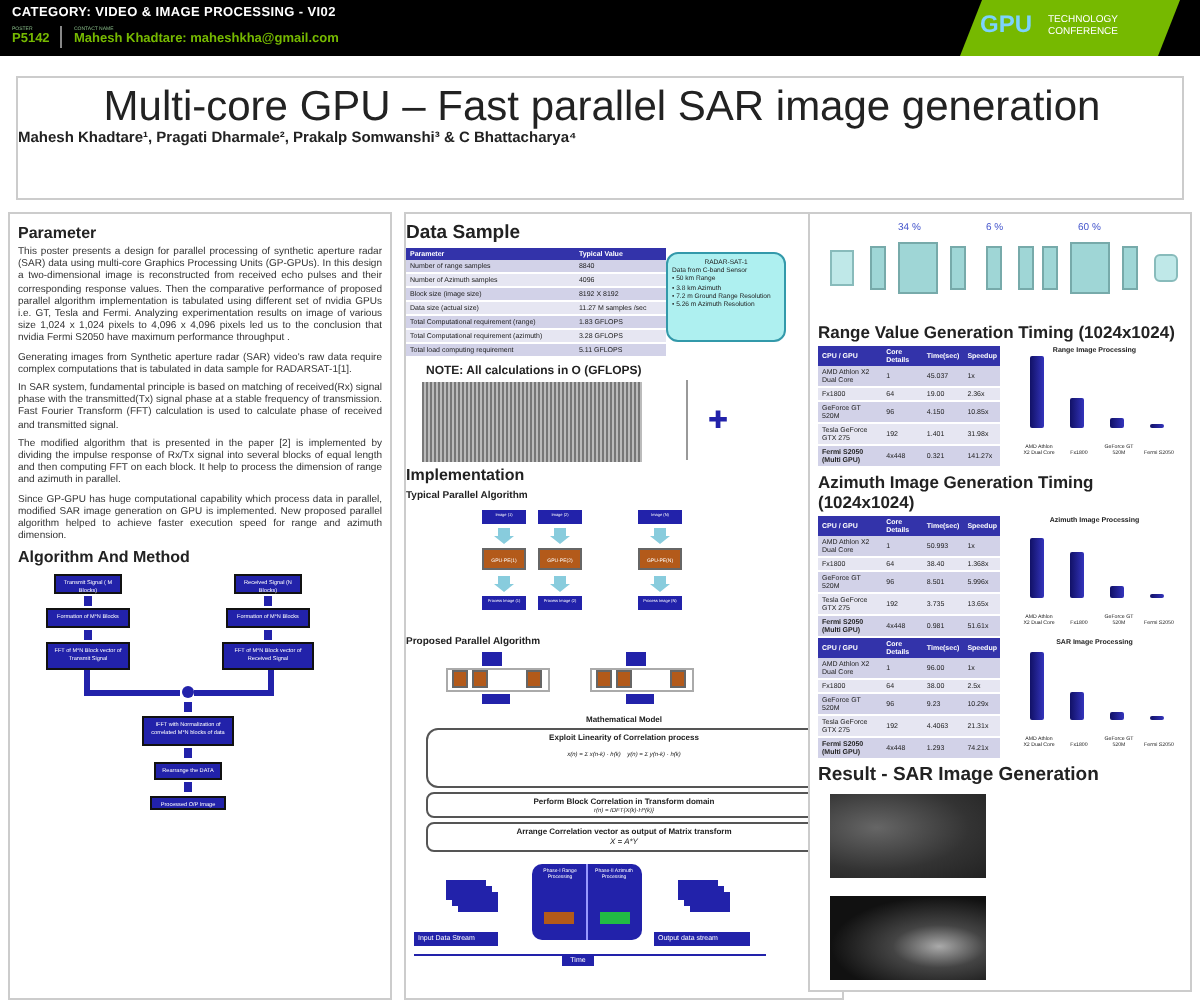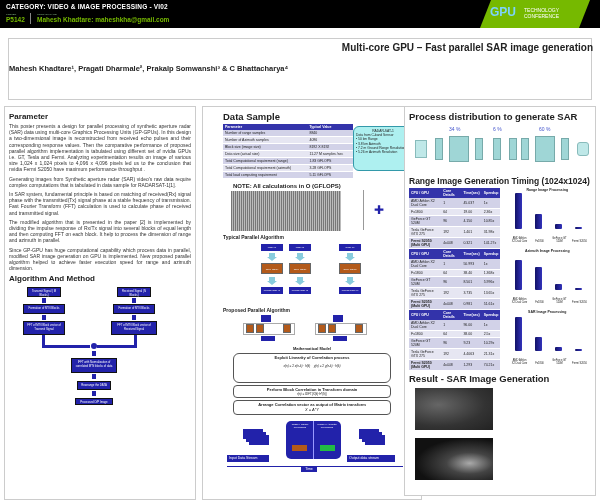--- a/index.html
+++ b/index.html
@@ -8,26 +8,26 @@
 .cat{position:absolute;left:6px;top:3px;color:#fff;font-size:6.5px;font-weight:bold;letter-spacing:.2px}
 .pnum-lbl{position:absolute;left:6px;top:13px;color:#8b8;font-size:2.5px}
 .pnum{position:absolute;left:6px;top:16px;color:#76b900;font-size:6.5px;font-weight:bold}
 .sep{position:absolute;left:30px;top:13px;width:1px;height:11px;background:#888}
 .contact-lbl{position:absolute;left:37px;top:13px;color:#8b8;font-size:2.5px}
 .contact{position:absolute;left:37px;top:16px;color:#76b900;font-size:6.5px;font-weight:bold}
 .gtc{position:absolute;left:480px;top:0;width:110px;height:28px;background:#76b900;clip-path:polygon(10% 0,100% 0,90% 100%,0 100%)}
 .gtc-big{position:absolute;left:490px;top:5px;color:#7dd3fc;font-size:12px;font-weight:bold}
 .gtc-small{position:absolute;left:524px;top:7px;color:#fff;font-size:5px;line-height:6px}
 .titlebox{position:absolute;left:8px;top:38px;width:584px;height:62px;border:1px solid #ccc}
-.title{position:absolute;left:0;width:584px;top:3px;text-align:right;font-size:10px;font-weight:bold}
+.title{position:absolute;left:0;width:584px;top:3px;text-align:center;font-size:21px;font-weight:normal}
 .authors{position:absolute;left:0;width:584px;top:25px;text-align:left;font-size:7.5px;font-weight:bold}
 .affil{position:absolute;left:0;width:584px;top:41px;text-align:center;font-size:7.5px;font-weight:bold}
 .col{position:absolute;top:106px;border:1px solid #ccc;background:#fff}
 .col1{left:4px;width:192px;height:394px;padding:3px 4px}
-.col2{left:202px;width:220px;height:394px;padding:2px 20px}
+.col2{left:202px;width:220px;height:394px;padding:2px 0}
 .col3{left:404px;width:192px;height:390px;padding:2px 4px}
 h2{font-size:8px;font-weight:bold;margin:2px 0 2px}
 h2.big{font-size:9.5px}
 p{font-size:5px;line-height:6.2px;text-align:justify;margin-bottom:3px;color:#333}
 .flow{position:relative;height:130px;margin-top:2px}
 .fb{position:absolute;background:#2222aa;color:#fff;font-size:2.8px;text-align:center;padding:1px;border:1px solid #111}
 .arr{position:absolute;width:4px;height:5px;background:#2222aa}
 .pipe{position:absolute;background:#2222aa}
 table{border-collapse:collapse;font-size:3.5px}
 table th{background:#3333aa;color:#fff;text-align:left;padding:1px 2px;font-weight:bold}
@@ -152,20 +152,21 @@
       <div>• 7.2 m Ground Range Resolution</div>
       <div>• 5.26 m Azimuth Resolution</div>
     </div>
   </div>
   <div class="note">NOTE: All calculations in O (GFLOPS)</div>
   <div style="display:flex;align-items:center">
     <div class="grating"></div>
     <div style="width:1px;height:40px;background:#999;margin-left:14px"></div>
     <div style="font-size:12px;color:#2222aa;margin-left:10px">✚</div>
   </div>
+  <h2>Implementation</h2>
   <h3>Typical Parallel Algorithm</h3>
   <div class="pa">
     <div class="box-b" style="left:38px;top:2px">Image (1)</div>
     <div class="box-b" style="left:66px;top:2px">Image (2)</div>
     <div class="box-b" style="left:116px;top:2px">Image (N)</div>
     <div class="cyan-arr" style="left:44px;top:11px"></div>
     <div class="cyan-arr" style="left:72px;top:11px"></div>
     <div class="cyan-arr" style="left:122px;top:11px"></div>
     <div class="box-o" style="left:38px;top:21px">GPU-PE(1)</div>
     <div class="box-o" style="left:66px;top:21px">GPU-PE(2)</div>
@@ -209,38 +210,37 @@
     <div style="position:absolute;left:4px;top:38px;width:42px;height:7px;background:#2222aa;color:#fff;font-size:3.5px;line-height:7px;padding-left:2px">Input Data Stream</div>
     <div style="position:absolute;left:124px;top:38px;width:48px;height:7px;background:#2222aa;color:#fff;font-size:3.5px;line-height:7px;padding-left:2px">Output data stream</div>
   </div>
   <div style="position:relative;height:8px">
     <div style="position:absolute;left:4px;top:1px;width:176px;height:1px;background:#2222aa"></div>
     <div style="position:absolute;left:78px;top:1px;width:16px;height:6px;background:#2222aa;color:#fff;font-size:3.5px;text-align:center;line-height:6px">Time</div>
   </div>
 </div>
 
 <div class="col col3">
-  <h2 class="big">Process distribution to generate SAR</h2>
   <div style="position:relative;height:50px">
     <div style="position:absolute;left:40px;top:2px;font-size:5px;color:#4455cc">34 %</div>
     <div style="position:absolute;left:84px;top:2px;font-size:5px;color:#4455cc">6 %</div>
     <div style="position:absolute;left:130px;top:2px;font-size:5px;color:#4455cc">60 %</div>
     <div style="position:absolute;left:6px;top:16px;width:12px;height:18px;background:#bfe8e8;border:1px solid #8bb"></div>
     <div style="position:absolute;left:26px;top:14px;width:8px;height:22px;background:#9fd6d6;border:1px solid #7aa"></div>
     <div style="position:absolute;left:40px;top:12px;width:20px;height:26px;background:#9fd6d6;border:1px solid #7aa"></div>
     <div style="position:absolute;left:66px;top:14px;width:8px;height:22px;background:#9fd6d6;border:1px solid #7aa"></div>
     <div style="position:absolute;left:84px;top:14px;width:8px;height:22px;background:#9fd6d6;border:1px solid #7aa"></div>
     <div style="position:absolute;left:100px;top:14px;width:8px;height:22px;background:#9fd6d6;border:1px solid #7aa"></div>
     <div style="position:absolute;left:112px;top:14px;width:8px;height:22px;background:#9fd6d6;border:1px solid #7aa"></div>
     <div style="position:absolute;left:126px;top:12px;width:20px;height:26px;background:#9fd6d6;border:1px solid #7aa"></div>
     <div style="position:absolute;left:152px;top:14px;width:8px;height:22px;background:#9fd6d6;border:1px solid #7aa"></div>
     <div style="position:absolute;left:168px;top:18px;width:12px;height:14px;background:#bfe8e8;border:1px solid #8bb;border-radius:3px"></div>
   </div>
 
-  <h2 class="big" style="font-size:8.5px">Range Image Generation Timing (1024x1024)</h2>
+  <h2 class="big" style="font-size:8.5px">Range Value Generation Timing (1024x1024)</h2>
   <div class="chartrow">
     <table style="width:92px">
       <tbody>
           <tr>
             <th>CPU / GPU</th>
             <th>Core Details</th>
             <th>Time(sec)</th>
             <th>Speedup</th>
           </tr>
       <tr>
@@ -281,20 +281,21 @@
       <div class="bar" style="left:32px;height:15px"></div>
       <div class="bar" style="left:52px;height:5px"></div>
       <div class="bar" style="left:72px;height:2px"></div>
       <div class="blabel" style="left:8px">AMD Athlon X2 Dual Core</div>
       <div class="blabel" style="left:28px">Fx1800</div>
       <div class="blabel" style="left:48px">GeForce GT 520M</div>
       <div class="blabel" style="left:68px">Fermi S2050</div>
     </div>
   </div>
 
+  <h2 class="big" style="font-size:8.5px">Azimuth Image Generation Timing (1024x1024)</h2>
   <div class="chartrow">
     <table style="width:92px">
       <tbody>
           <tr>
             <th>CPU / GPU</th>
             <th>Core Details</th>
             <th>Time(sec)</th>
             <th>Speedup</th>
           </tr>
       <tr>

